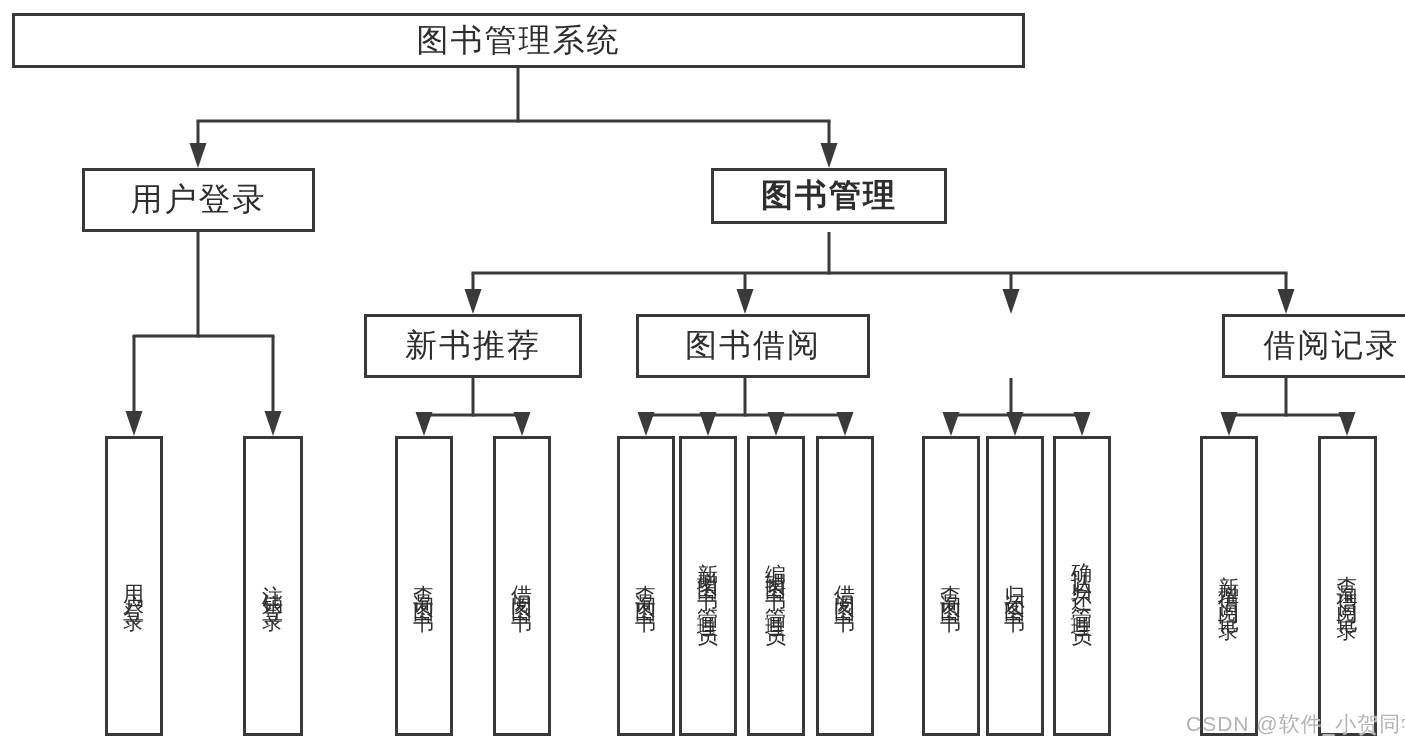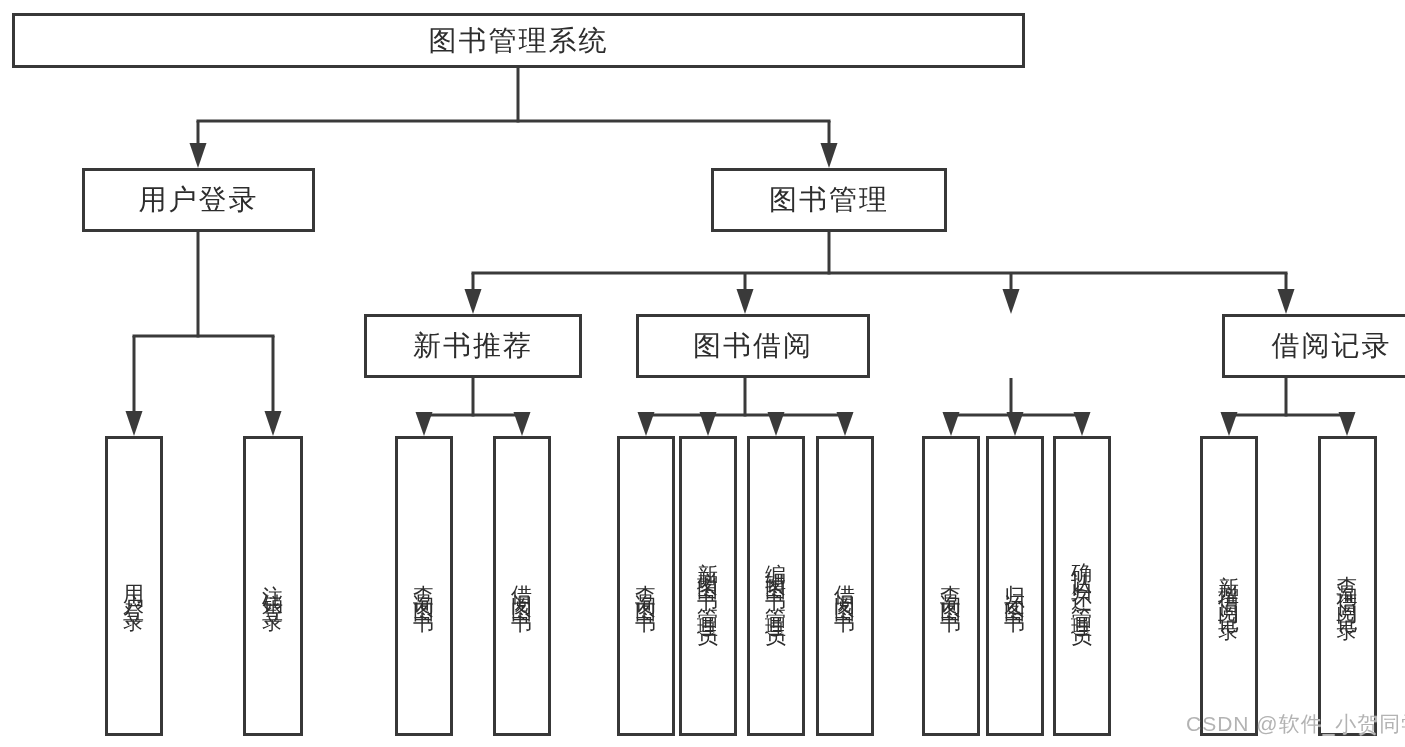--- a/index.html
+++ b/index.html
@@ -23,21 +23,21 @@
   }
   .cl{stroke:var(--line);stroke-width:3;fill:none;}
   .ca{fill:var(--line);stroke:none;}
   .node{
     position:absolute;
     box-sizing:border-box;
     background:var(--background);
     border:3px solid var(--box_border);
     display:flex;align-items:center;justify-content:center;
     color:var(--text);
-    font-size:28px;
+    font-size:32px;
     letter-spacing:2px;
     white-space:nowrap;
   }
   .leaf{
     position:absolute;
     box-sizing:border-box;
     background:var(--background);
     border:3px solid var(--box_border);
     display:flex;align-items:center;justify-content:center;
     color:var(--text);
@@ -111,21 +111,21 @@
 
     <line class="cl" x1="1286" y1="378" x2="1286" y2="416.5"></line>
     <line class="cl" x1="1227.5" y1="415" x2="1348.5" y2="415"></line>
     <polygon class="ca" points="1220.5,412 1237.5,412 1229,436"></polygon>
     <polygon class="ca" points="1338.5,412 1355.5,412 1347,436"></polygon>
   </svg>
 
   <div class="node" style="left:12px;top:13px;width:1013px;height:55px;">图书管理系统</div>
 
   <div class="node" style="left:82px;top:168px;width:233px;height:64px;">用户登录</div>
-  <div class="node" style="left:711px;top:168px;width:236px;height:64px;">图书管理</div>
+  <div class="node" style="left:711px;top:168px;width:236px;height:56px;font-weight:bold;">图书管理</div>
 
   <div class="node" style="left:364px;top:314px;width:218px;height:64px;">新书推荐</div>
   <div class="node" style="left:636px;top:314px;width:234px;height:64px;">图书借阅</div>
   <div class="node" style="left:1222px;top:314px;width:219px;height:64px;">借阅记录</div>
 
   <div class="leaf" style="left:105px;top:436px;width:58px;height:300px;">
     <span>用户登录</span>
   </div>
   <div class="leaf" style="left:243px;top:436px;width:60px;height:300px;">
     <span>注销登录</span>

